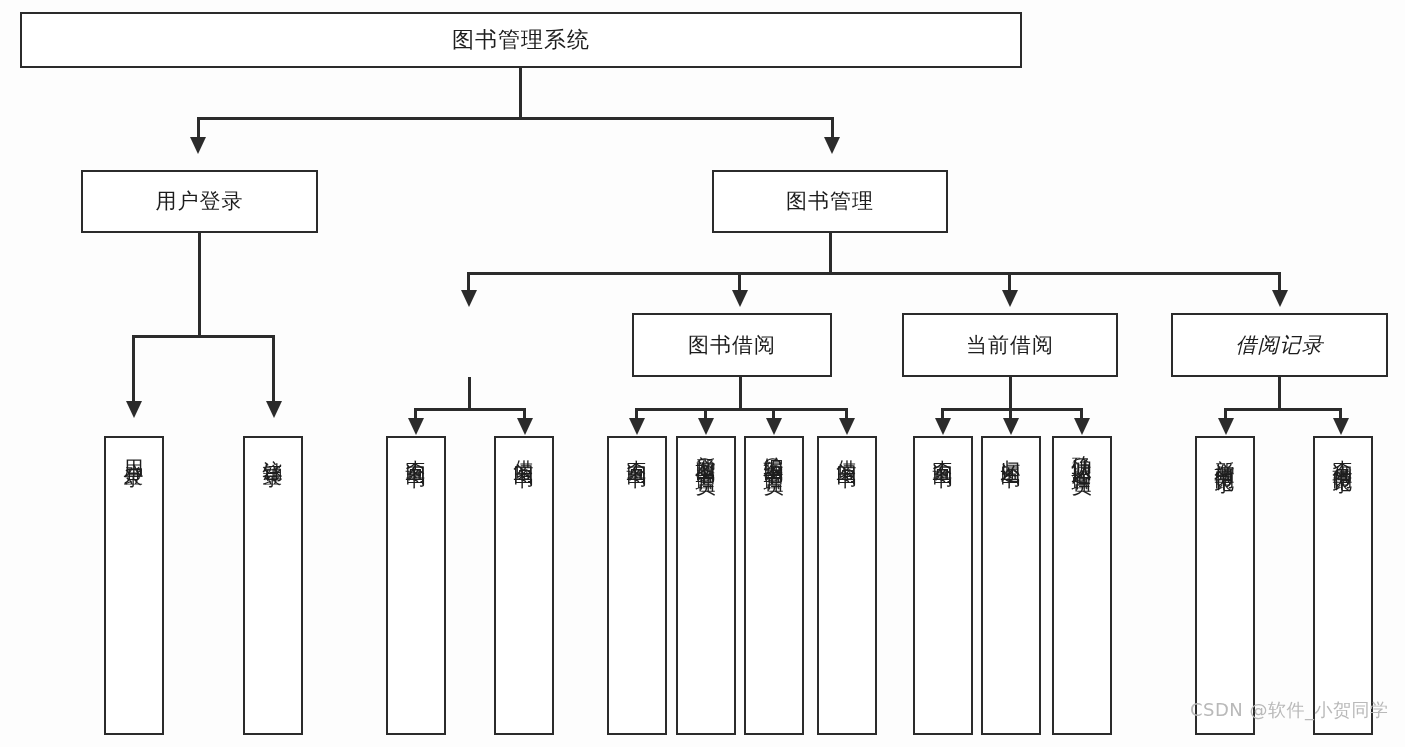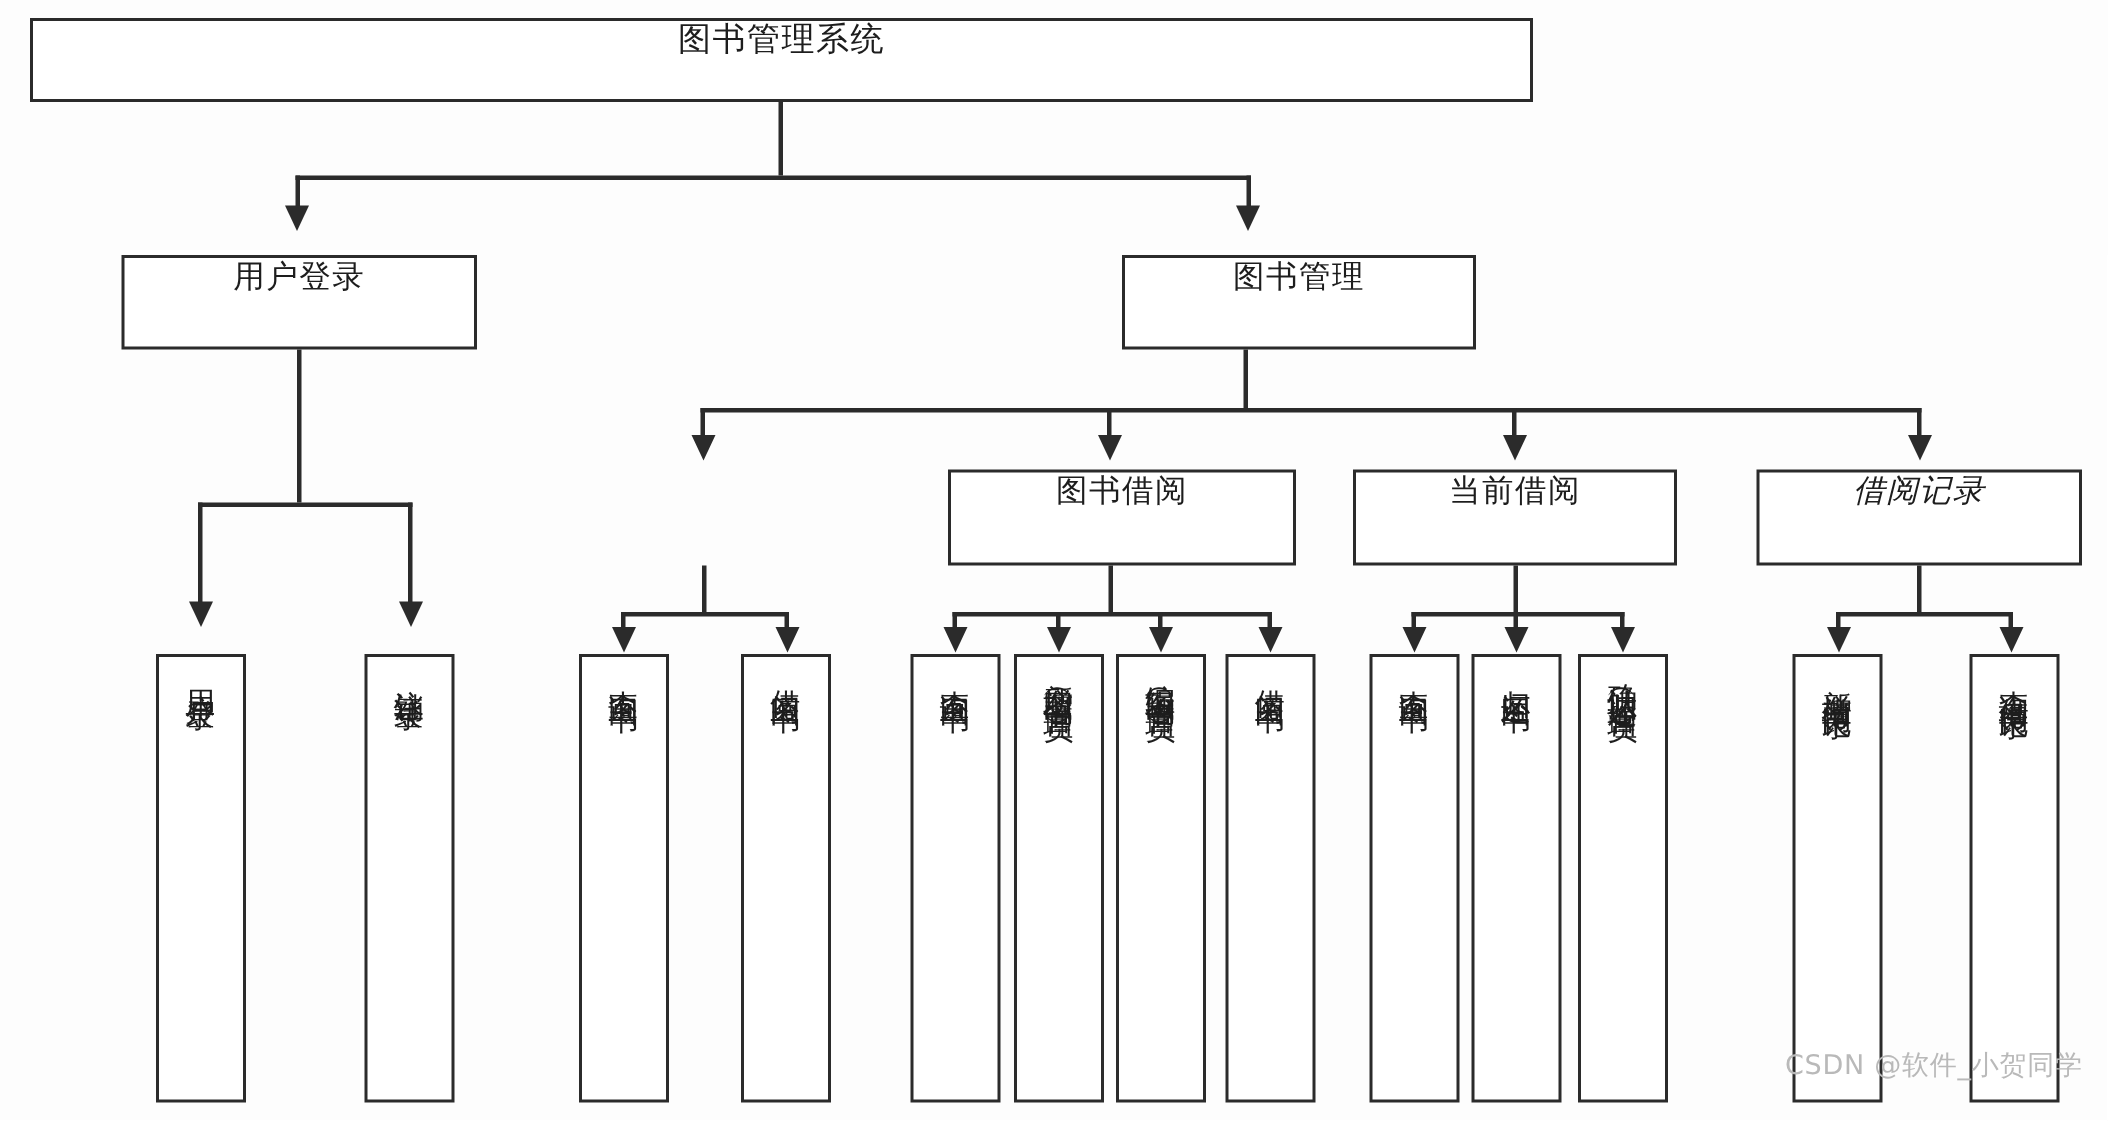--- a/index.html
+++ b/index.html
@@ -19,21 +19,21 @@
     background: #fdfdfd;
     overflow: hidden;
   }
   
   .node {
     position: absolute;
     box-sizing: border-box;
     background: #ffffff;
     border: 2px solid #2b2b2b;
     display: flex;
-    align-items: flex-start;
+    align-items: center;
     justify-content: center;
     text-align: center;
   }
   .node-label {
     font-size: 21px;
     line-height: 1.15;
     letter-spacing: 1px;
     color: #1d1d1d;
     white-space: nowrap;
   }
@@ -98,21 +98,21 @@
   <div class="edge v" style="left:519px; top:68px; width:3px; height:49px;"></div>
   <div class="edge h" style="left:197px; top:117px; width:637px; height:3px;"></div>
   <div class="edge v" style="left:197px; top:117px; width:3px; height:22px;"></div>
   <div class="edge v" style="left:831px; top:117px; width:3px; height:22px;"></div>
   <div class="arrow" style="left:190px; top:137px;"></div>
   <div class="arrow" style="left:824px; top:137px;"></div>
 
   <div class="node branch" style="left:81px; top:170px; width:237px; height:63px;">
     <span class="node-label">用户登录</span>
   </div>
-  <div class="node branch" style="left:712px; top:170px; width:236px; height:63px;margin-left:36px;">
+  <div class="node branch" style="left:712px; top:170px; width:236px; height:63px;">
     <span class="node-label">图书管理</span>
   </div>
 
   <div class="edge v" style="left:198px; top:233px; width:3px; height:102px;"></div>
   <div class="edge h" style="left:132px; top:335px; width:143px; height:3px;"></div>
   <div class="edge v" style="left:132px; top:335px; width:3px; height:68px;"></div>
   <div class="edge v" style="left:272px; top:335px; width:3px; height:68px;"></div>
   <div class="arrow" style="left:126px; top:401px;"></div>
   <div class="arrow" style="left:266px; top:401px;"></div>
 
@@ -120,21 +120,21 @@
   <div class="edge h" style="left:467px; top:272px; width:814px; height:3px;"></div>
   <div class="edge v" style="left:467px; top:272px; width:3px; height:20px;"></div>
   <div class="edge v" style="left:738px; top:272px; width:3px; height:20px;"></div>
   <div class="edge v" style="left:1008px; top:272px; width:3px; height:20px;"></div>
   <div class="edge v" style="left:1278px; top:272px; width:3px; height:20px;"></div>
   <div class="arrow" style="left:461px; top:290px;"></div>
   <div class="arrow" style="left:732px; top:290px;"></div>
   <div class="arrow" style="left:1002px; top:290px;"></div>
   <div class="arrow" style="left:1272px; top:290px;"></div>
 
-  <div class="node branch" style="left:632px; top:313px; width:232px; height:64px;">
+  <div class="node branch" style="left:632px; top:313px; width:200px; height:64px;">
     <span class="node-label">图书借阅</span>
   </div>
   <div class="node branch" style="left:902px; top:313px; width:216px; height:64px;">
     <span class="node-label">当前借阅</span>
   </div>
   <div class="node branch" style="left:1171px; top:313px; width:217px; height:64px;font-style:italic;">
     <span class="node-label">借阅记录</span>
   </div>
 
   <div class="edge v" style="left:468px; top:377px; width:3px; height:31px;"></div>

